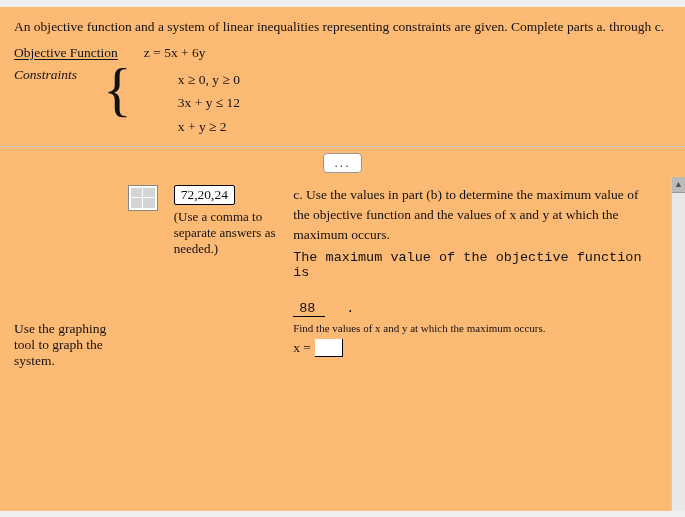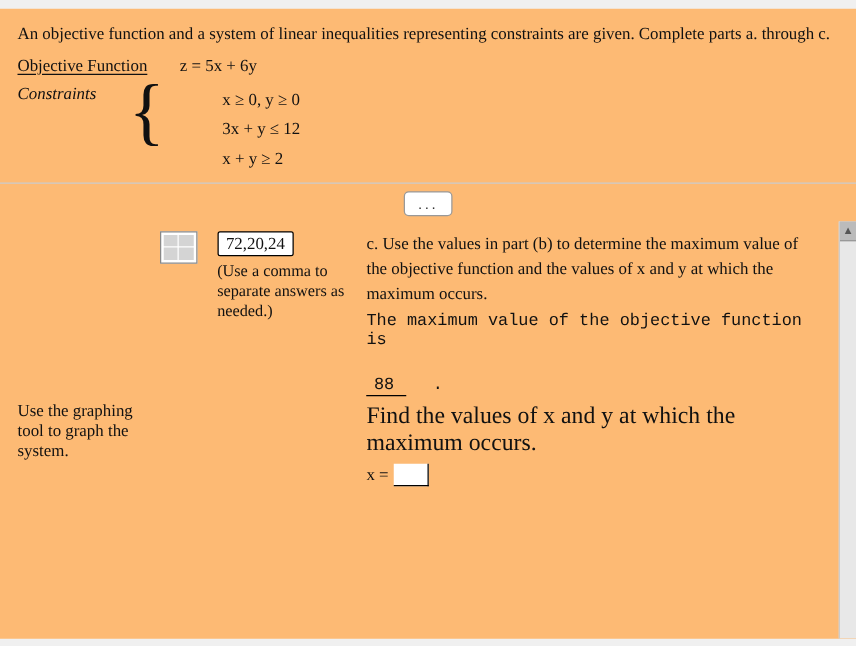--- a/index.html
+++ b/index.html
@@ -189,21 +189,21 @@
     .inline-answer {
       display: inline-flex;
       align-items: center;
       border-bottom: 1.5px solid #000;
       padding: 0 6px;
       min-width: 32px;
       font-size: 13.5px;
       color: #111;
     }
     .find-values-text {
-      font-size: 19px;
+      font-size: 11px;
       color: #111;
     }
     .xy-row {
       display: flex;
       align-items: center;
       gap: 4px;
     }
     .xy-label {
       font-size: 13.5px;
       color: #111;

